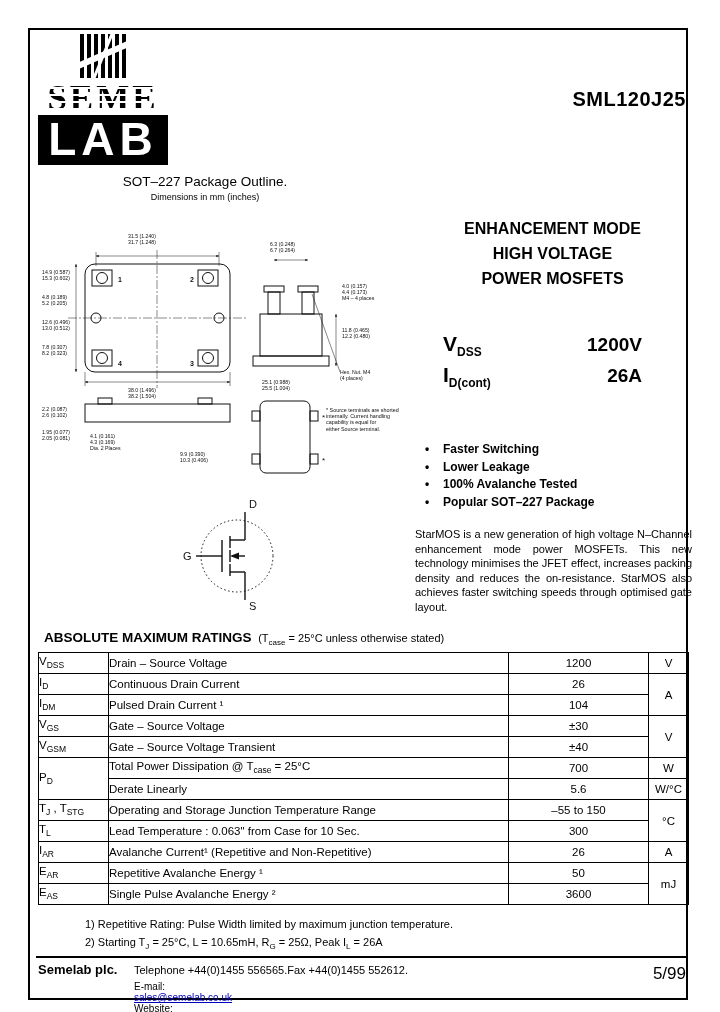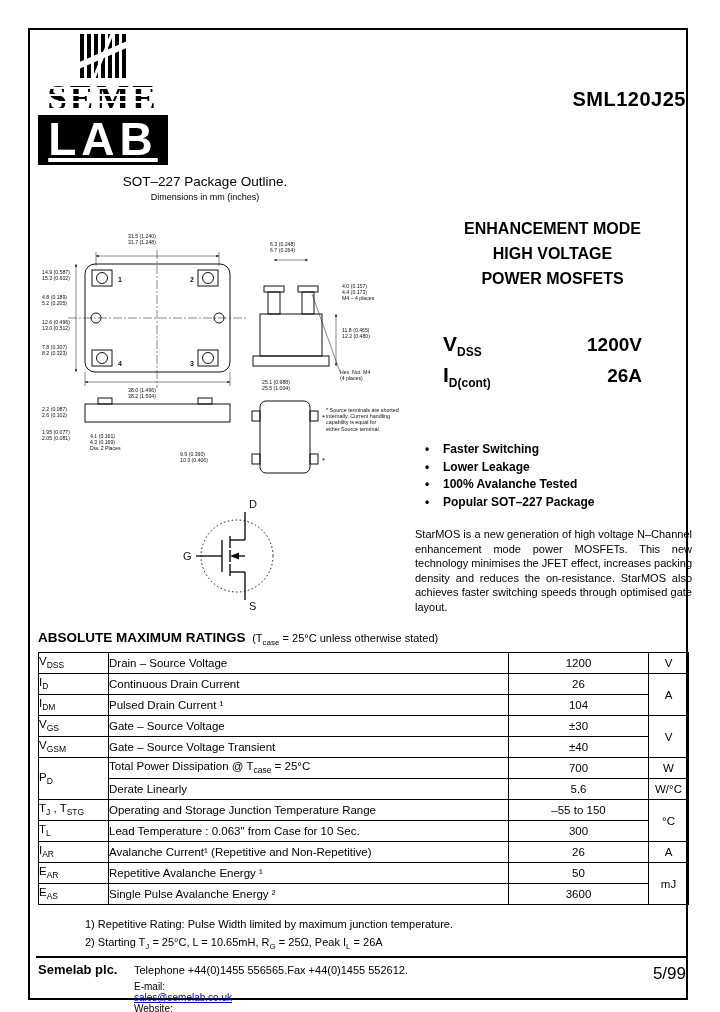--- a/index.html
+++ b/index.html
@@ -7,21 +7,21 @@
     width:720px;height:1012px;background:#fff;color:#000;
     font-family:"Liberation Sans",sans-serif;position:relative;overflow:hidden;
   }
   .frame{position:absolute;left:28px;top:28px;width:660px;height:972px;border:2px solid #000;box-sizing:border-box;}
 
   
   .logo{position:absolute;left:38px;top:34px;width:130px;}
   .logo-mark{display:block;margin:0 auto 4px auto;}
   .logo-seme{font-weight:bold;font-size:35px;letter-spacing:3px;line-height:0.95;position:relative;display:block;text-align:center;font-family:Liberation Serif, serif;}
   .logo-seme::after{content:"";position:absolute;inset:0;background:repeating-linear-gradient(to bottom,transparent 0 5px,#fff 5px 7px);pointer-events:none;}
-  .logo-lab{display:block;background:#000;color:#fff;font-weight:bold;font-size:46px;line-height:1.0;letter-spacing:5px;text-align:center;padding:1px 2px 3px 2px;text-decoration:underline;}
+  .logo-lab{display:block;background:#000;color:#fff;font-weight:bold;font-size:46px;line-height:1.0;letter-spacing:5px;text-align:center;padding:1px 2px 3px 2px;}
 
   .part-number{position:absolute;right:34px;top:88px;font-size:20px;font-weight:bold;letter-spacing:0.5px;}
 
   
   .outline-title{position:absolute;left:40px;top:174px;width:330px;text-align:center;font-size:13.5px;}
   .outline-subtitle{position:absolute;left:40px;top:192px;width:330px;text-align:center;font-size:9px;}
   #outline-svg{position:absolute;left:40px;top:206px;}
   #outline-svg .dim{font-size:5.2px;fill:#111;}
   #outline-svg .note{font-size:5.4px;fill:#111;}
   #outline-svg .pin-num{font-size:7px;font-weight:bold;fill:#111;text-anchor:middle;}
@@ -41,21 +41,21 @@
   .feature{font-size:12px;font-weight:bold;line-height:17.5px;display:flex;}
   .feature .bullet{width:18px;}
 
   .description{position:absolute;left:415px;top:527px;width:277px;font-size:11px;line-height:14.6px;text-align:justify;}
 
   
   #mosfet-svg{position:absolute;left:182px;top:494px;}
   #mosfet-svg text{font-size:11px;fill:#111;}
 
   
-  .ratings-head{position:absolute;left:38px;top:630px;width:650px;font-size:13px;}
+  .ratings-head{position:absolute;left:44px;top:630px;width:650px;font-size:13px;}
   .ratings-head .rt{font-weight:bold;font-size:13.5px;}
   .ratings-head .cond{font-size:11px;}
   .ratings-head .cond sub{font-size:8px;}
 
   table.ratings{position:absolute;left:38px;top:652px;border-collapse:collapse;table-layout:fixed;width:650px;}
   table.ratings td{border:1px solid #000;font-size:11.5px;height:20px;vertical-align:middle;padding:0;}
   td.c-sym{padding-left:6px;}
   td.c-sym sub,{font-size:8.5px;}
   td.c-sym sub{font-size:8.5px;}
   td.c-desc{padding-left:8px;}

